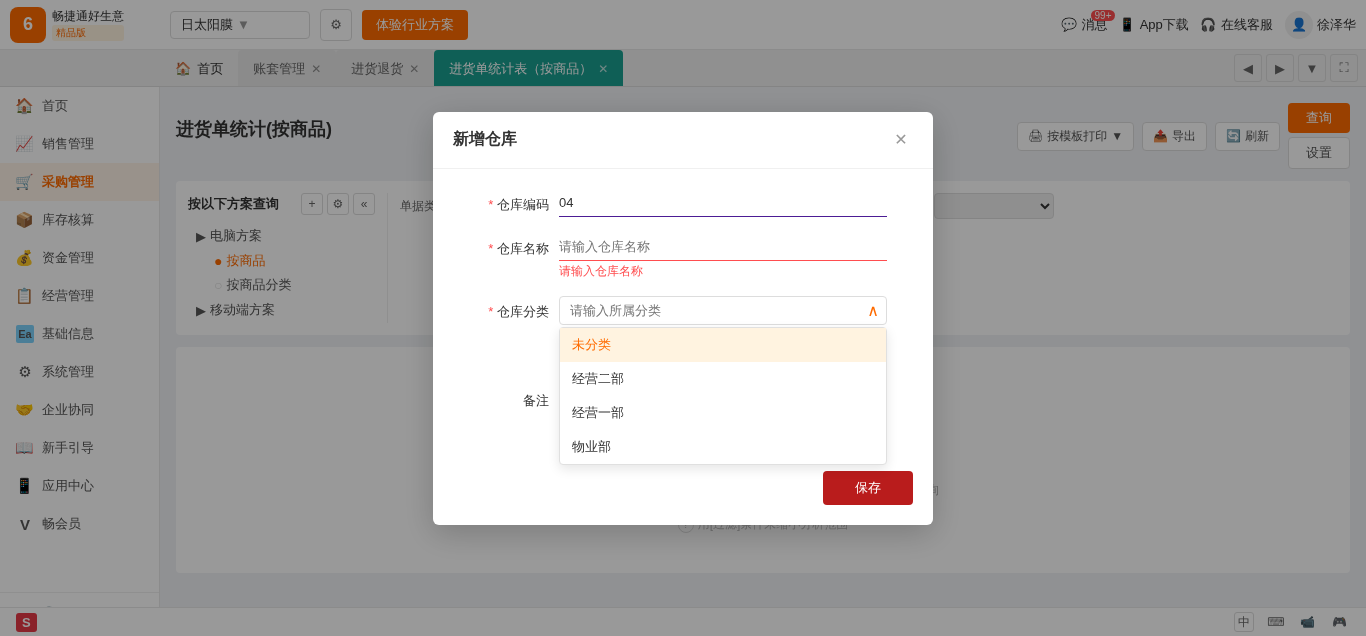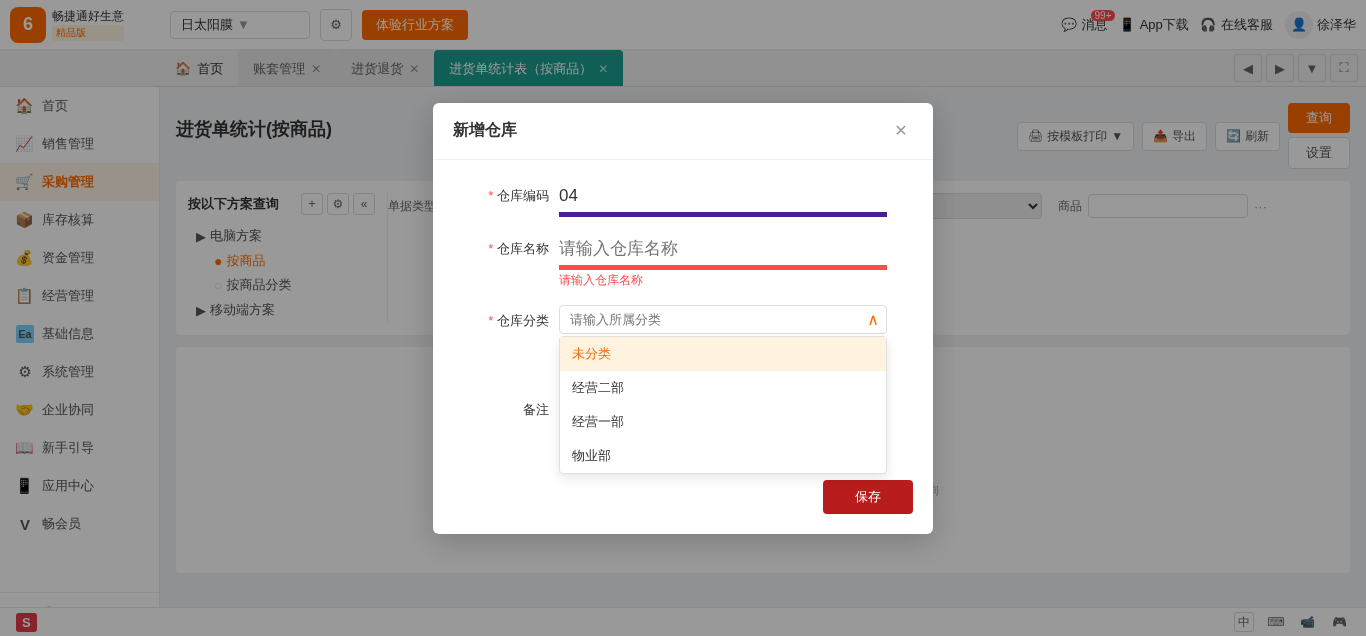--- a/index.html
+++ b/index.html
@@ -176,22 +176,22 @@
     .form-row {
       display: flex; align-items: flex-start; margin-bottom: 16px; position: relative;
     }
     .form-label {
       width: 80px; text-align: right; padding-right: 10px;
       color: #333; font-size: 13px; padding-top: 7px;
       flex-shrink: 0;
     }
     .required::before { content: "* "; color: #ff4d4f; }
     .form-input {
-      flex: 1; border: none; border-bottom: 5px solid #4c1d95;
-      padding: 6px 0; color: #333; font-size: 17px;
+      flex: 1; border: none; border-bottom: 1px solid #4c1d95;
+      padding: 6px 0; color: #333; font-size: 13px;
       outline: none;
     }
     .form-input.error { border-bottom-color: #ff4d4f; }
     .error-msg { color: #ff4d4f; font-size: 12px; margin-top: 2px; }
     .form-select-wrap { flex: 1; position: relative; }
     .form-select-input {
       width: 100%; border: 1px solid #ddd; border-radius: 4px;
       padding: 6px 32px 6px 10px; color: #999; font-size: 13px;
       outline: none; background: white;
     }
@@ -372,21 +372,21 @@
           <span>🔄</span>
           <span>刷新</span>
         </div>
         <div style="display:flex;flex-direction:column;gap:4px;">
           <button class="query-btn">查询</button>
           <button class="set-btn">设置</button>
         </div>
       </div>
     </div>
 
-    <div style="background:white;border-radius:4px;padding:12px;display:flex;margin-bottom:12px;">
+    <div style="background:white;border-radius:4px;padding:12px;display:flex;gap:12px;margin-bottom:12px;">
 
       <div style="width:200px;border-right:1px solid #eee;padding-right:12px;">
         <div style="display:flex;align-items:center;justify-content:space-between;margin-bottom:8px;">
           <span style="font-size:13px;font-weight:bold;color:#333;">按以下方案查询</span>
           <div style="display:flex;gap:4px;">
             <div class="scheme-action-btn">+</div>
             <div class="scheme-action-btn">⚙</div>
             <div class="scheme-action-btn">«</div>
           </div>
         </div>
@@ -418,25 +418,20 @@
             <span style="color:#666;font-size:12px;">单据类型</span>
             <input class="field-input" style="width: 100px;" placeholder="">
           </div>
           <div style="display:flex;align-items:center;gap:6px;">
             <span style="color:#666;font-size:12px;">付款日期</span>
             <input class="field-input" style="width: 180px;" placeholder="">
           </div>
           <div style="display:flex;align-items:center;gap:6px;">
             <span style="color:#666;font-size:12px;">单据状态</span>
             <select class="field-select"></select>
-          </div>
-          <div style="display:flex;align-items:center;gap:6px;">
-            <span style="color:#666;font-size:12px;">商品</span>
-            <input class="field-input" style="width: 120px;" placeholder="">
-            <span style="color:#999;">···</span>
           </div>
         </div>
       </div>
     </div>
 
     <div style="background:white;border-radius:4px;padding:40px 20px;text-align:center;color:#999;">
       <div style="font-size:40px;color:#e0e0e0;margin-bottom:16px;">📊</div>
       <div style="margin-bottom:12px;font-size:13px;">点击查询按钮，进行数据查询</div>
       <div style="display:flex;gap:20px;justify-content:center;align-items:center;">
         <div style="display:flex;align-items:center;gap:6px;">

